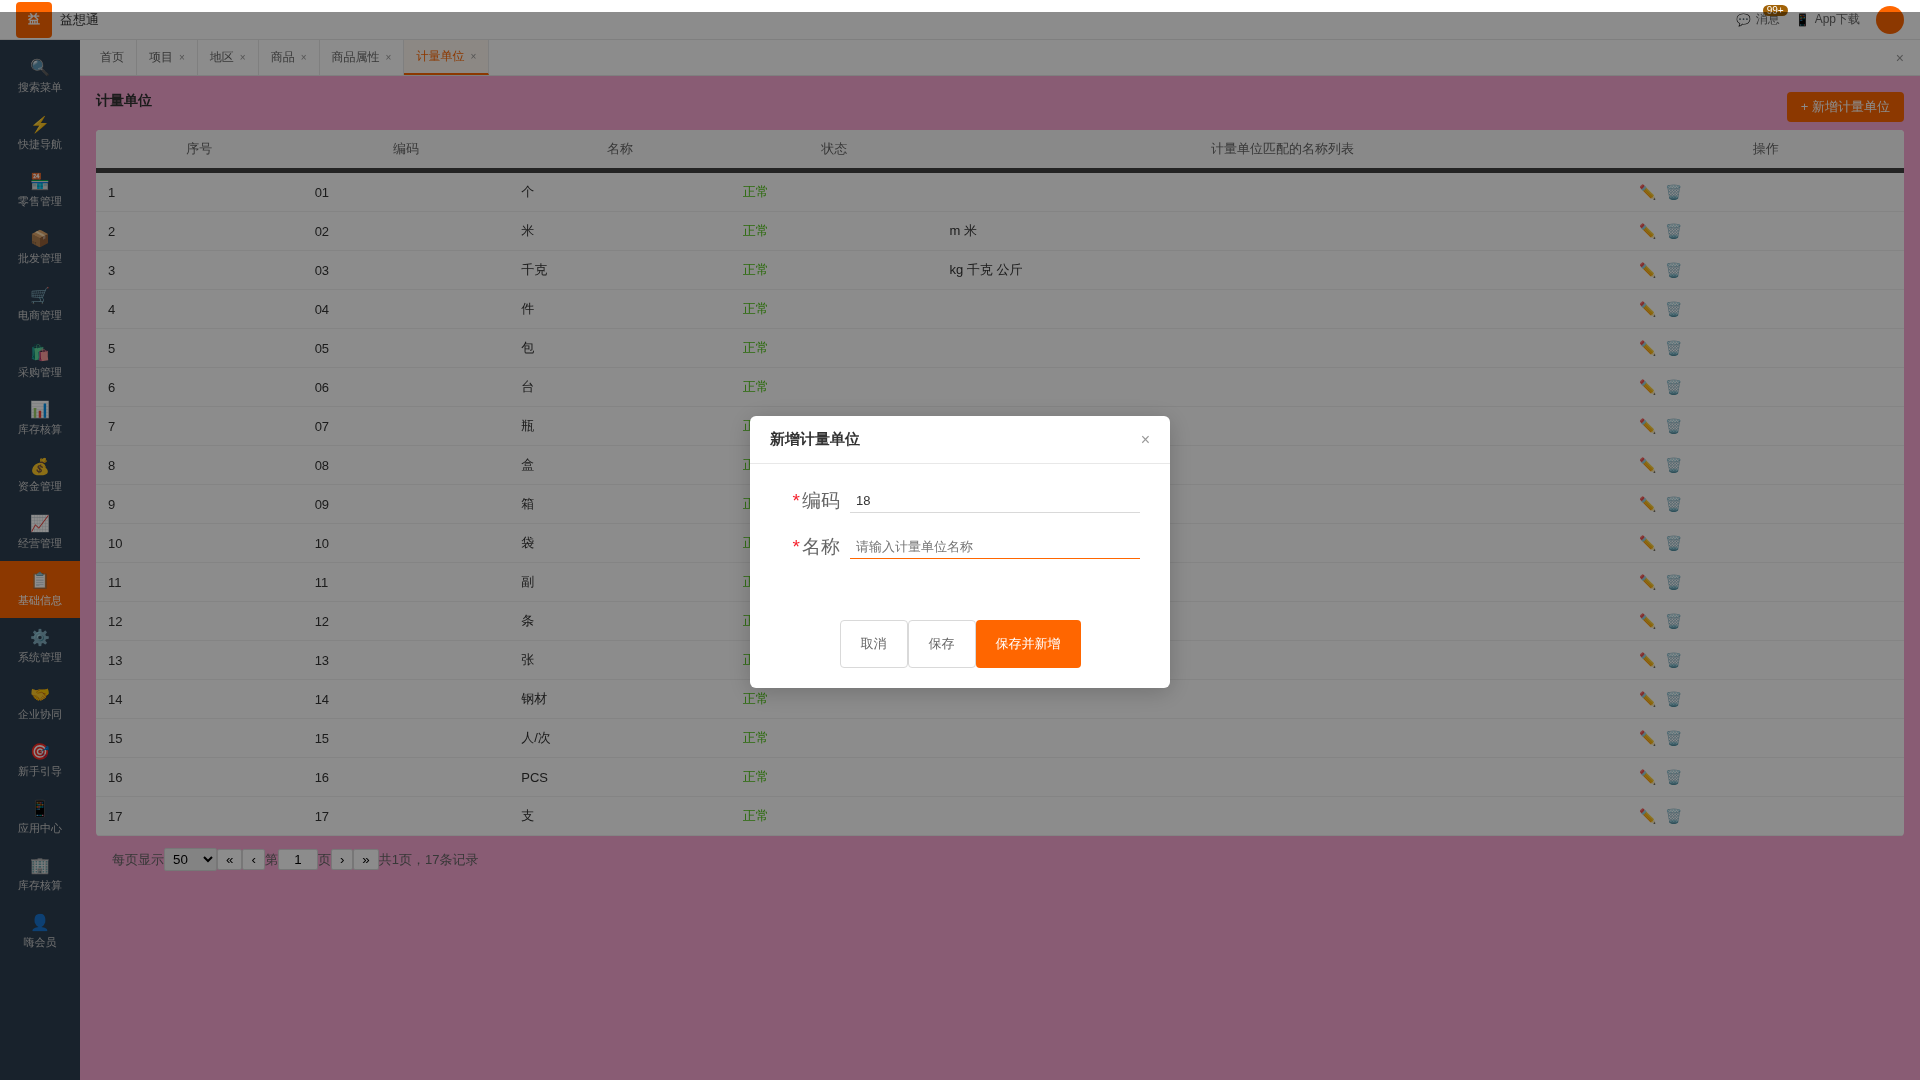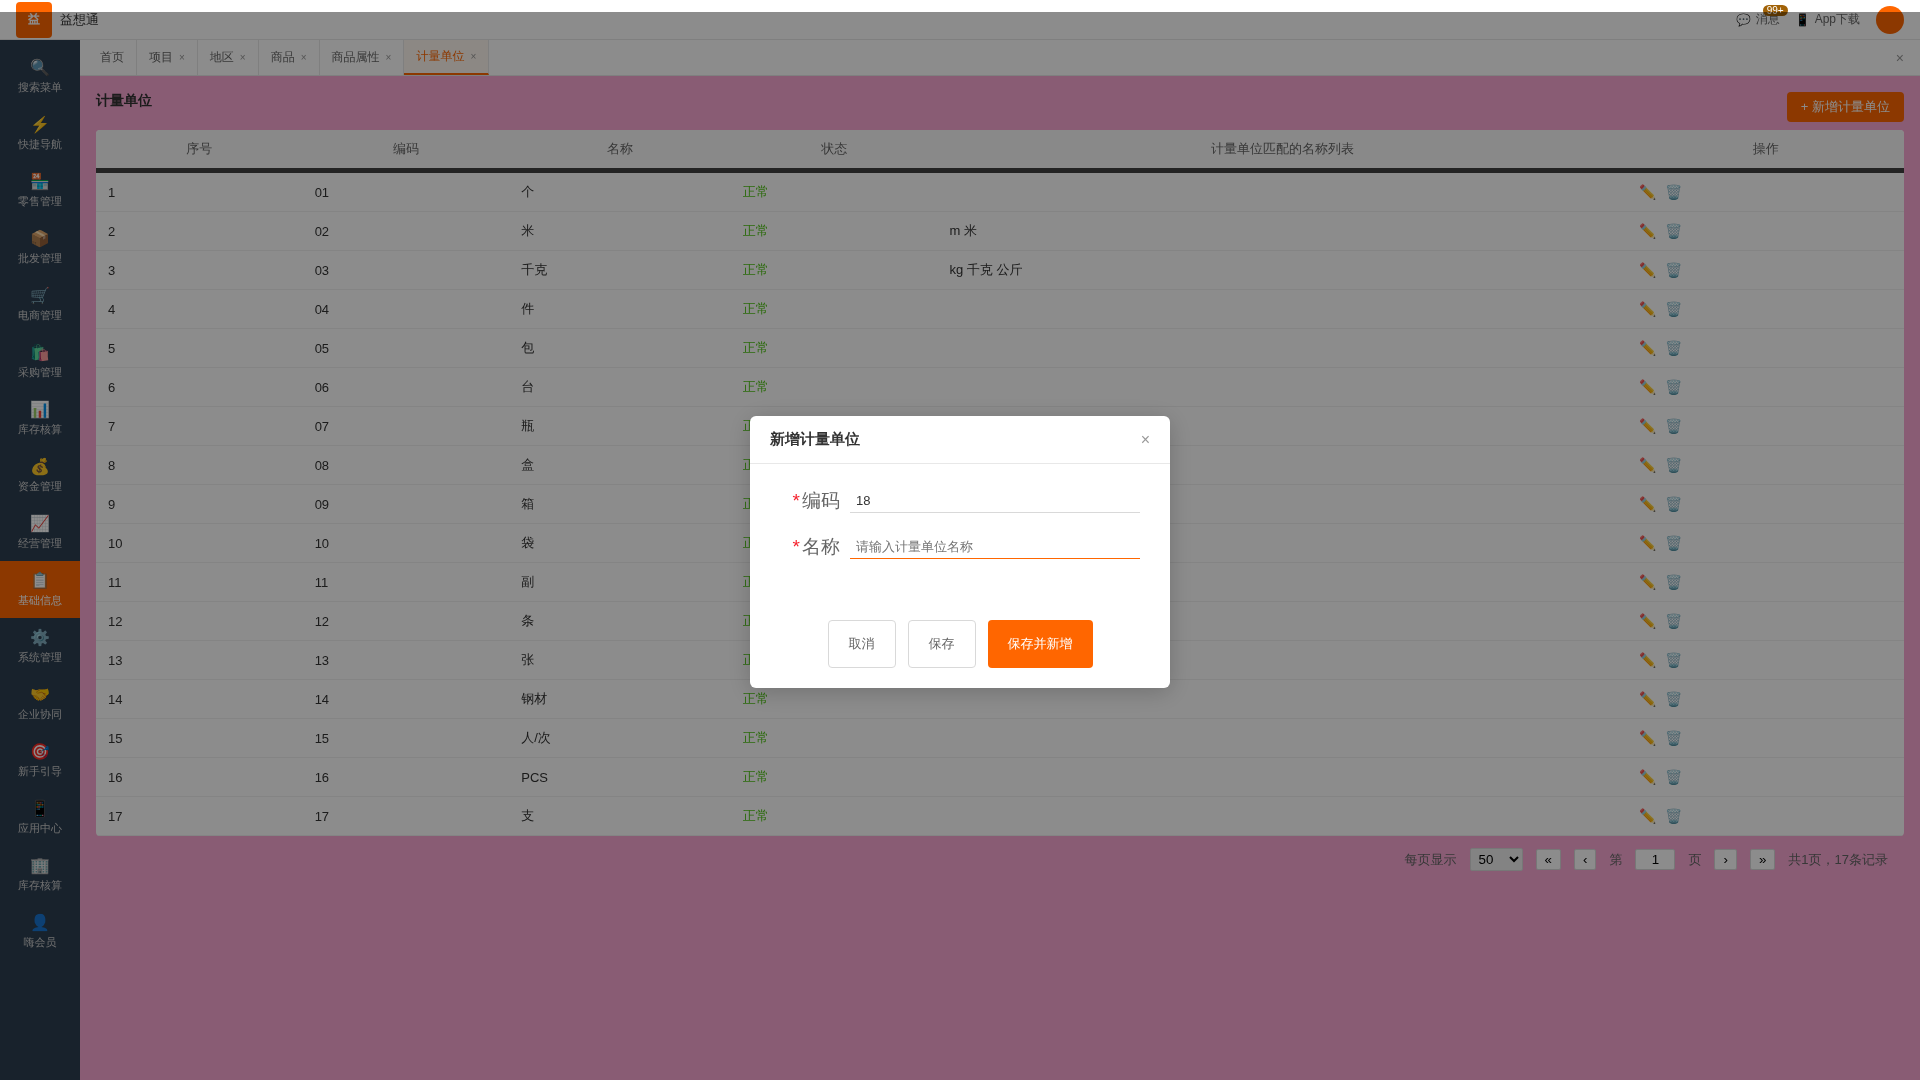--- a/index.html
+++ b/index.html
@@ -44,40 +44,40 @@
     .table-wrap { background: #fff; border-radius: 4px; overflow: hidden; }
     table { width: 100%; border-collapse: collapse; font-size: 13px; }
     thead tr { background: #fafafa; }
     th { padding: 10px 12px; text-align: center; color: #666; font-weight: normal; border-bottom: 5px solid #404040; white-space: nowrap; }
     td { padding: 10px 12px; border-bottom: 1px solid #f0f0f0; color: #333; }
     .status-normal { color: #52c41a; }
     .action-btns { display: flex; gap: 8px; }
     .action-btn { cursor: pointer; color: #666; font-size: 14px; }
 
     
-    .pagination { display: flex; align-items: center; justify-content: flex-end; padding: 12px 16px; gap: 13px; font-size: 13px; color: #666; }
+    .pagination { display: flex; align-items: center; justify-content: flex-start; padding: 12px 16px; gap: 0; font-size: 13px; color: #666; }
     .pagination-btn { border: 1px solid #d9d9d9; background: #fff; padding: 2px 8px; cursor: pointer; border-radius: 2px; }
     .page-input { width: 40px; border: 1px solid #d9d9d9; text-align: center; padding: 2px; border-radius: 2px; }
     .page-size-select { border: 1px solid #d9d9d9; padding: 2px 4px; border-radius: 2px; }
 
     
     .overlay { position: fixed; top: 12px; left: 0; width: 100%; height: 100%; background: rgba(0,0,0,0.45); z-index: 100; display: flex; align-items: center; justify-content: center; }
 
     
     .modal { background: #fff; border-radius: 6px; width: 420px; box-shadow: 0 4px 24px rgba(0,0,0,0.2); }
     .modal-header { display: flex; align-items: center; justify-content: space-between; padding: 14px 20px; border-bottom: 1px solid #e8e8e8; }
     .modal-title { font-size: 15px; font-weight: bold; color: #333; }
     .modal-close { cursor: pointer; font-size: 16px; color: #999; }
     .modal-body { padding: 24px 30px; }
     .form-item { display: flex; align-items: center; margin-bottom: 20px; }
     .form-label { width: 60px; text-align: right; margin-right: 10px; color: #666; font-size: 19px; flex-shrink: 0; }
     .required-star { color: #f5222d; margin-right: 2px; }
     .form-input { flex: 1; border: none; border-bottom: 1px solid #d9d9d9; padding: 4px 6px; font-size: 13px; outline: none; color: #333; background: transparent; }
     .form-input.active-input { border-bottom-color: #f60; }
-    .modal-footer { display: flex; justify-content: center; gap: 12px; padding: 16px 20px 20px; }
+    .modal-footer { display: flex; justify-content: center; gap: 0; padding: 16px 20px 20px; }
     .btn-cancel { border: 1px solid #d9d9d9; background: #fff; padding: 6px 20px; border-radius: 4px; cursor: pointer; font-size: 13px; color: #666; }
     .btn-save { border: 1px solid #d9d9d9; background: #fff; padding: 14px 20px; border-radius: 4px; cursor: pointer; font-size: 13px; color: #666; }
     .btn-save-new { background: #f60; color: #fff; border: none; padding: 12px 20px; border-radius: 4px; cursor: pointer; font-size: 13px; }
 
     
     .tab-page-close { margin-left: auto; cursor: pointer; color: #999; font-size: 14px; padding: 0 8px; }
   </style>
 </head>
 <body>
 

